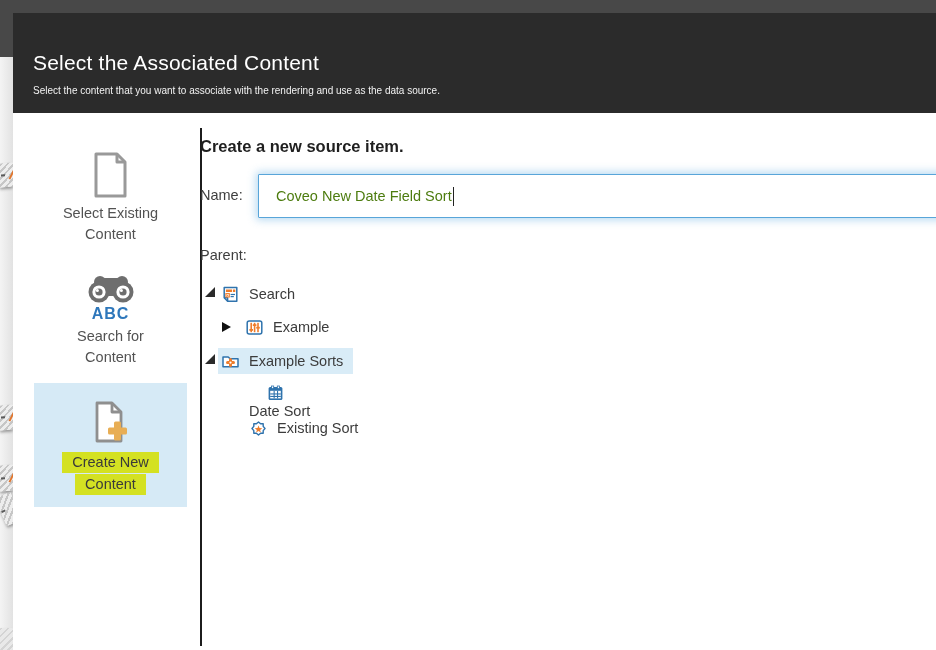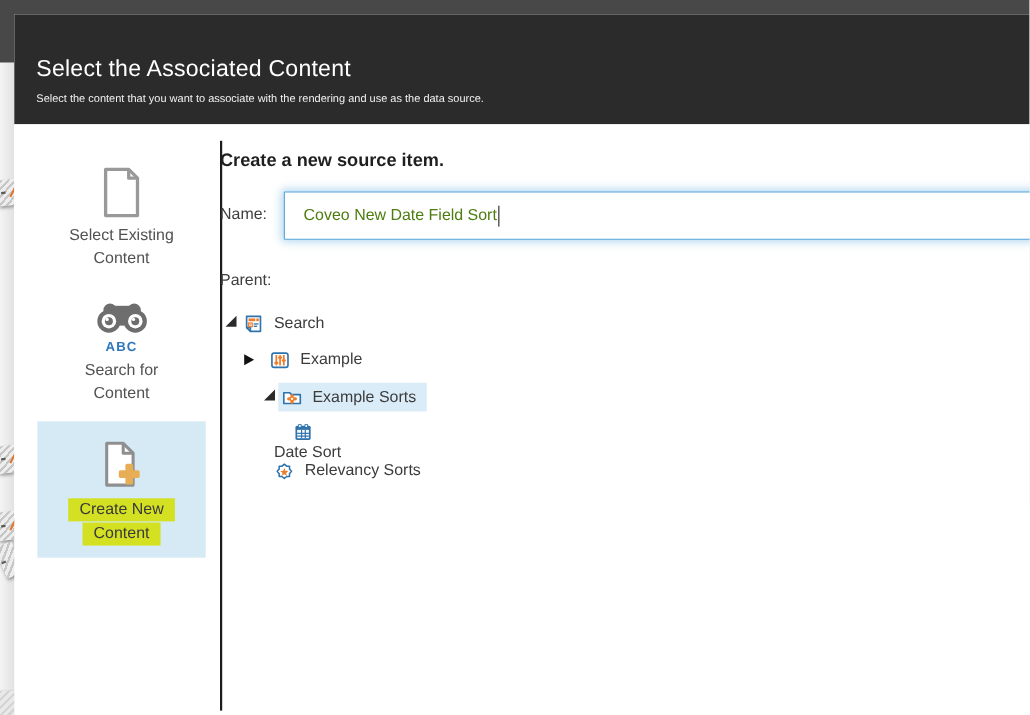--- a/index.html
+++ b/index.html
@@ -27,21 +27,21 @@
   .dlg-subtitle { position:absolute; left:20px; top:72px; font-size:10px; font-weight:400; color:#f2f2f2; }
   .dlg-body { position:absolute; left:0; top:100px; width:100%; height:537px; background:#fff; }
   .divider { position:absolute; left:187px; top:15px; width:2px; height:518px; background:#1c1c1c; }
 
   
   .aside { position:absolute; left:21px; top:0; width:153px; height:537px; text-align:center; }
   .side-item { position:absolute; left:0; width:153px; cursor:pointer; }
   .side-label { font-size:14.5px; line-height:21px; color:#525252; }
   .tile-selected { position:absolute; left:0; top:270px; width:153px; height:124px; background:#d6eaf6; }
   .hl { display:inline-block; background:#d4e122; color:#3a3a3a; padding:0 10px 1px; line-height:20px; }
-  .abc { font-size:12px; font-weight:bold; color:#2e77bb; letter-spacing:1px; line-height:16px; margin-top:-2px; }
+  .abc { font-size:16px; font-weight:bold; color:#2e77bb; letter-spacing:1px; line-height:16px; margin-top:-2px; }
 
   
   .heading { position:absolute; left:187px; top:24px; font-size:16.5px; font-weight:bold; color:#1f1f1f; }
   .field-label { position:absolute; font-size:14.5px; color:#3e3e3e; }
   .fake-input { position:absolute; left:245px; top:61px; width:700px; height:44px; background:#fff;
                 border:1px solid #58a5d9; border-radius:1px;
                 box-shadow:0 0 8px 2px rgba(96,170,225,.45); display:flex; align-items:center; cursor:text; }
   .fake-input .val { margin-left:17px; font-size:14.5px; color:#4d7c0f; }
   .caret { display:inline-block; width:1.5px; height:19px; background:#222; margin-left:1px; vertical-align:middle; }
 
@@ -185,21 +185,21 @@
               <rect x="12.2" y="4.8" width="1.6" height="9.4" fill="#ee7d2c"></rect>
               <rect x="4.4" y="11" width="3.6" height="1.8" fill="#ee7d2c"></rect>
               <rect x="7.8" y="6.2" width="3.6" height="1.8" fill="#ee7d2c"></rect>
               <rect x="11.2" y="8.8" width="3.6" height="1.8" fill="#ee7d2c"></rect>
             </svg>
           </span>
           <span class="tlabel">Example</span>
         </span>
       </div>
 
-      <div class="tree-row" style="left:0;top:235px;width:420px;margin-left:35px;">
+      <div class="tree-row" style="left:0;top:235px;width:420px;">
         <span class="tw expanded" style="left:192px;top:6px;"></span>
         <span class="band selected" style="left:205px;">
           <span class="ticon">
             <svg width="19" height="19" viewBox="0 0 19 19">
               <path d="M2 14.8 V5 H7.2 L9.1 6.8 H17 V14.8 Z" fill="#ffffff" stroke="#2f73ad" stroke-width="1.5" stroke-linejoin="round"></path>
               <path d="M9.5 7.6 V13.6 M6.5 10.6 H12.5" stroke="#ee7d2c" stroke-width="3" stroke-linecap="round"></path>
               <circle cx="9.5" cy="10.6" r="1.1" fill="#ffffff"></circle>
             </svg>
           </span>
           <span class="tlabel">Example Sorts</span>
@@ -225,19 +225,19 @@
       </div>
 
       <div class="tree-row" style="left:0;top:302px;width:420px;">
         <span class="band" style="left:233px;">
           <span class="ticon">
             <svg width="19" height="19" viewBox="0 0 19 19">
               <path d="M9.5 1.8 L11.6 3.6 H14.2 V6.2 L16 8.3 L14.2 10.4 V13 H11.6 L9.5 14.8 L7.4 13 H4.8 V10.4 L3 8.3 L4.8 6.2 V3.6 H7.4 Z" fill="#ffffff" stroke="#2f73ad" stroke-width="1.4" stroke-linejoin="round" transform="translate(0,1.2)"></path>
               <path d="M9.5 5 L10.5 7.6 L13.3 7.8 L11.1 9.6 L11.9 12.2 L9.5 10.7 L7.1 12.2 L7.9 9.6 L5.7 7.8 L8.5 7.6 Z" fill="#ee7d2c" transform="translate(0,1.4)"></path>
             </svg>
           </span>
-          <span class="tlabel">Relevancy Sorts</span>
+          <span class="tlabel">Existing Sort</span>
         </span>
       </div>
 
     </div>
   </div>
 </div>
 
 </body></html>

